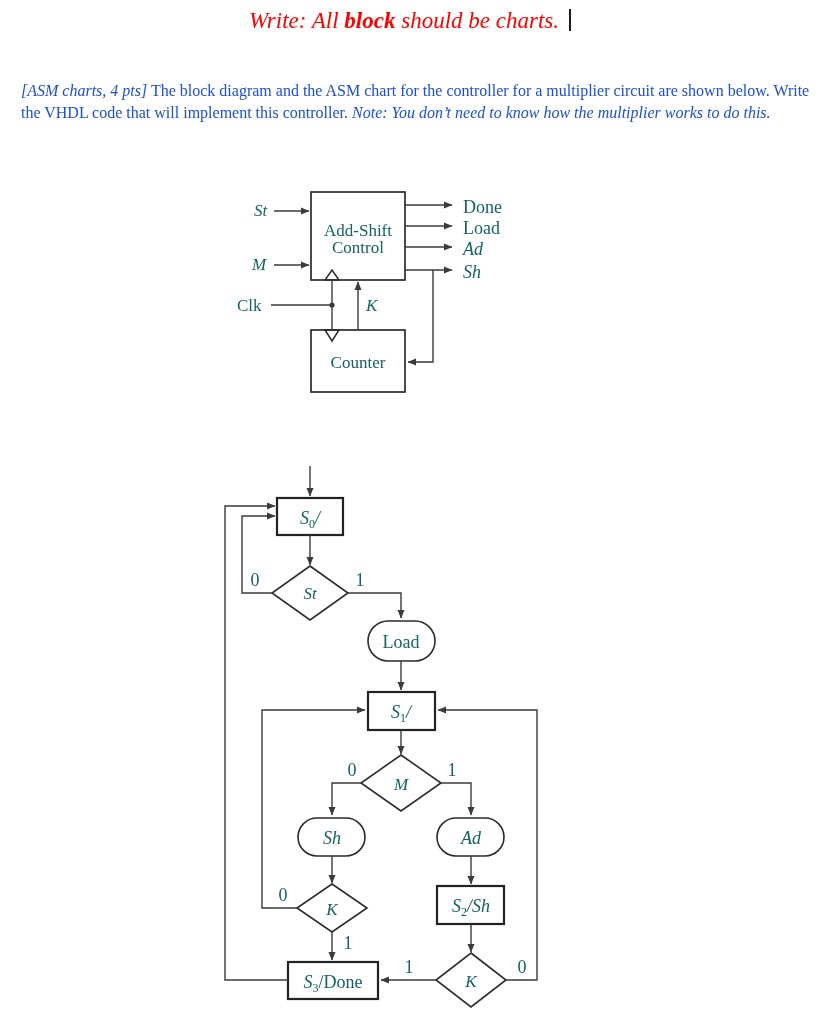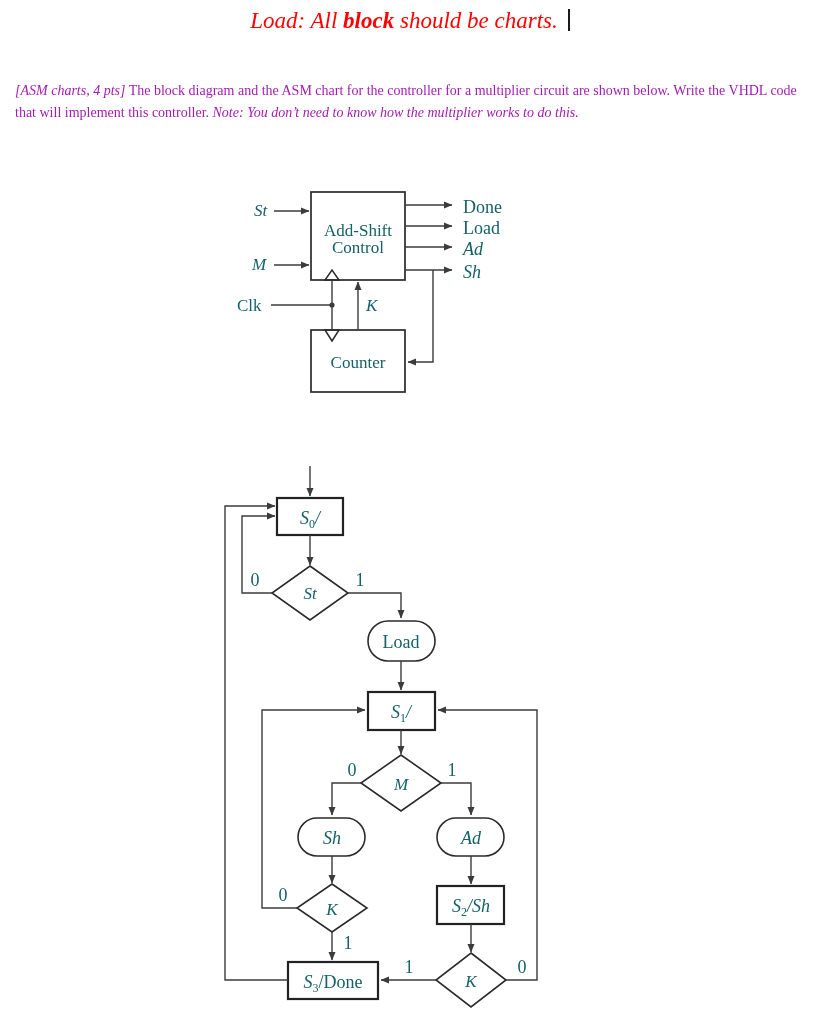--- a/index.html
+++ b/index.html
@@ -40,27 +40,27 @@
   .note-caret {
     display: inline-block;
     width: 2px;
     height: 22px;
     background: #1a1a1a;
     vertical-align: -3px;
     margin-left: 10px;
   }
   .body-para {
     position: absolute;
-    left: 15px;
+    left: 21px;
     top: 80px;
     width: 790px;
     font-family: "Liberation Serif", serif;
-    font-size: 14px;
+    font-size: 16px;
     line-height: 21.5px;
-    color: #a21caf;
+    color: #1d4ed8;
     text-align: left;
   }
   .body-para i {
     font-style: italic;
   }
   .diagram-wrap {
     position: absolute;
     left: 0;
     top: 0;
     width: 820px;
@@ -111,21 +111,21 @@
   .dot {
     fill: #3b3b3b;
   }
 </style>
 </head>
 <body>
 
 <div id="page">
 
   <div class="note-header">
-    <span>Load: All </span><span class="bold-code">block</span><span> should be charts.</span><span class="note-caret"></span>
+    <span>Write: All </span><span class="bold-code">block</span><span> should be charts.</span><span class="note-caret"></span>
   </div>
 
   <div class="body-para">
     <i>[ASM charts, 4 pts]</i><span> The block diagram and the ASM chart for the controller for a multiplier circuit are shown below. Write the VHDL code that will implement this controller. </span><i>Note: You don’t need to know how the multiplier works to do this.</i>
   </div>
 
   <div class="diagram-wrap">
     <svg width="820" height="1024" viewBox="0 0 820 1024" xmlns="http://www.w3.org/2000/svg">
       <defs>
         <marker id="arr" markerWidth="9" markerHeight="8" refX="8.2" refY="4" orient="auto" markerUnits="userSpaceOnUse">

